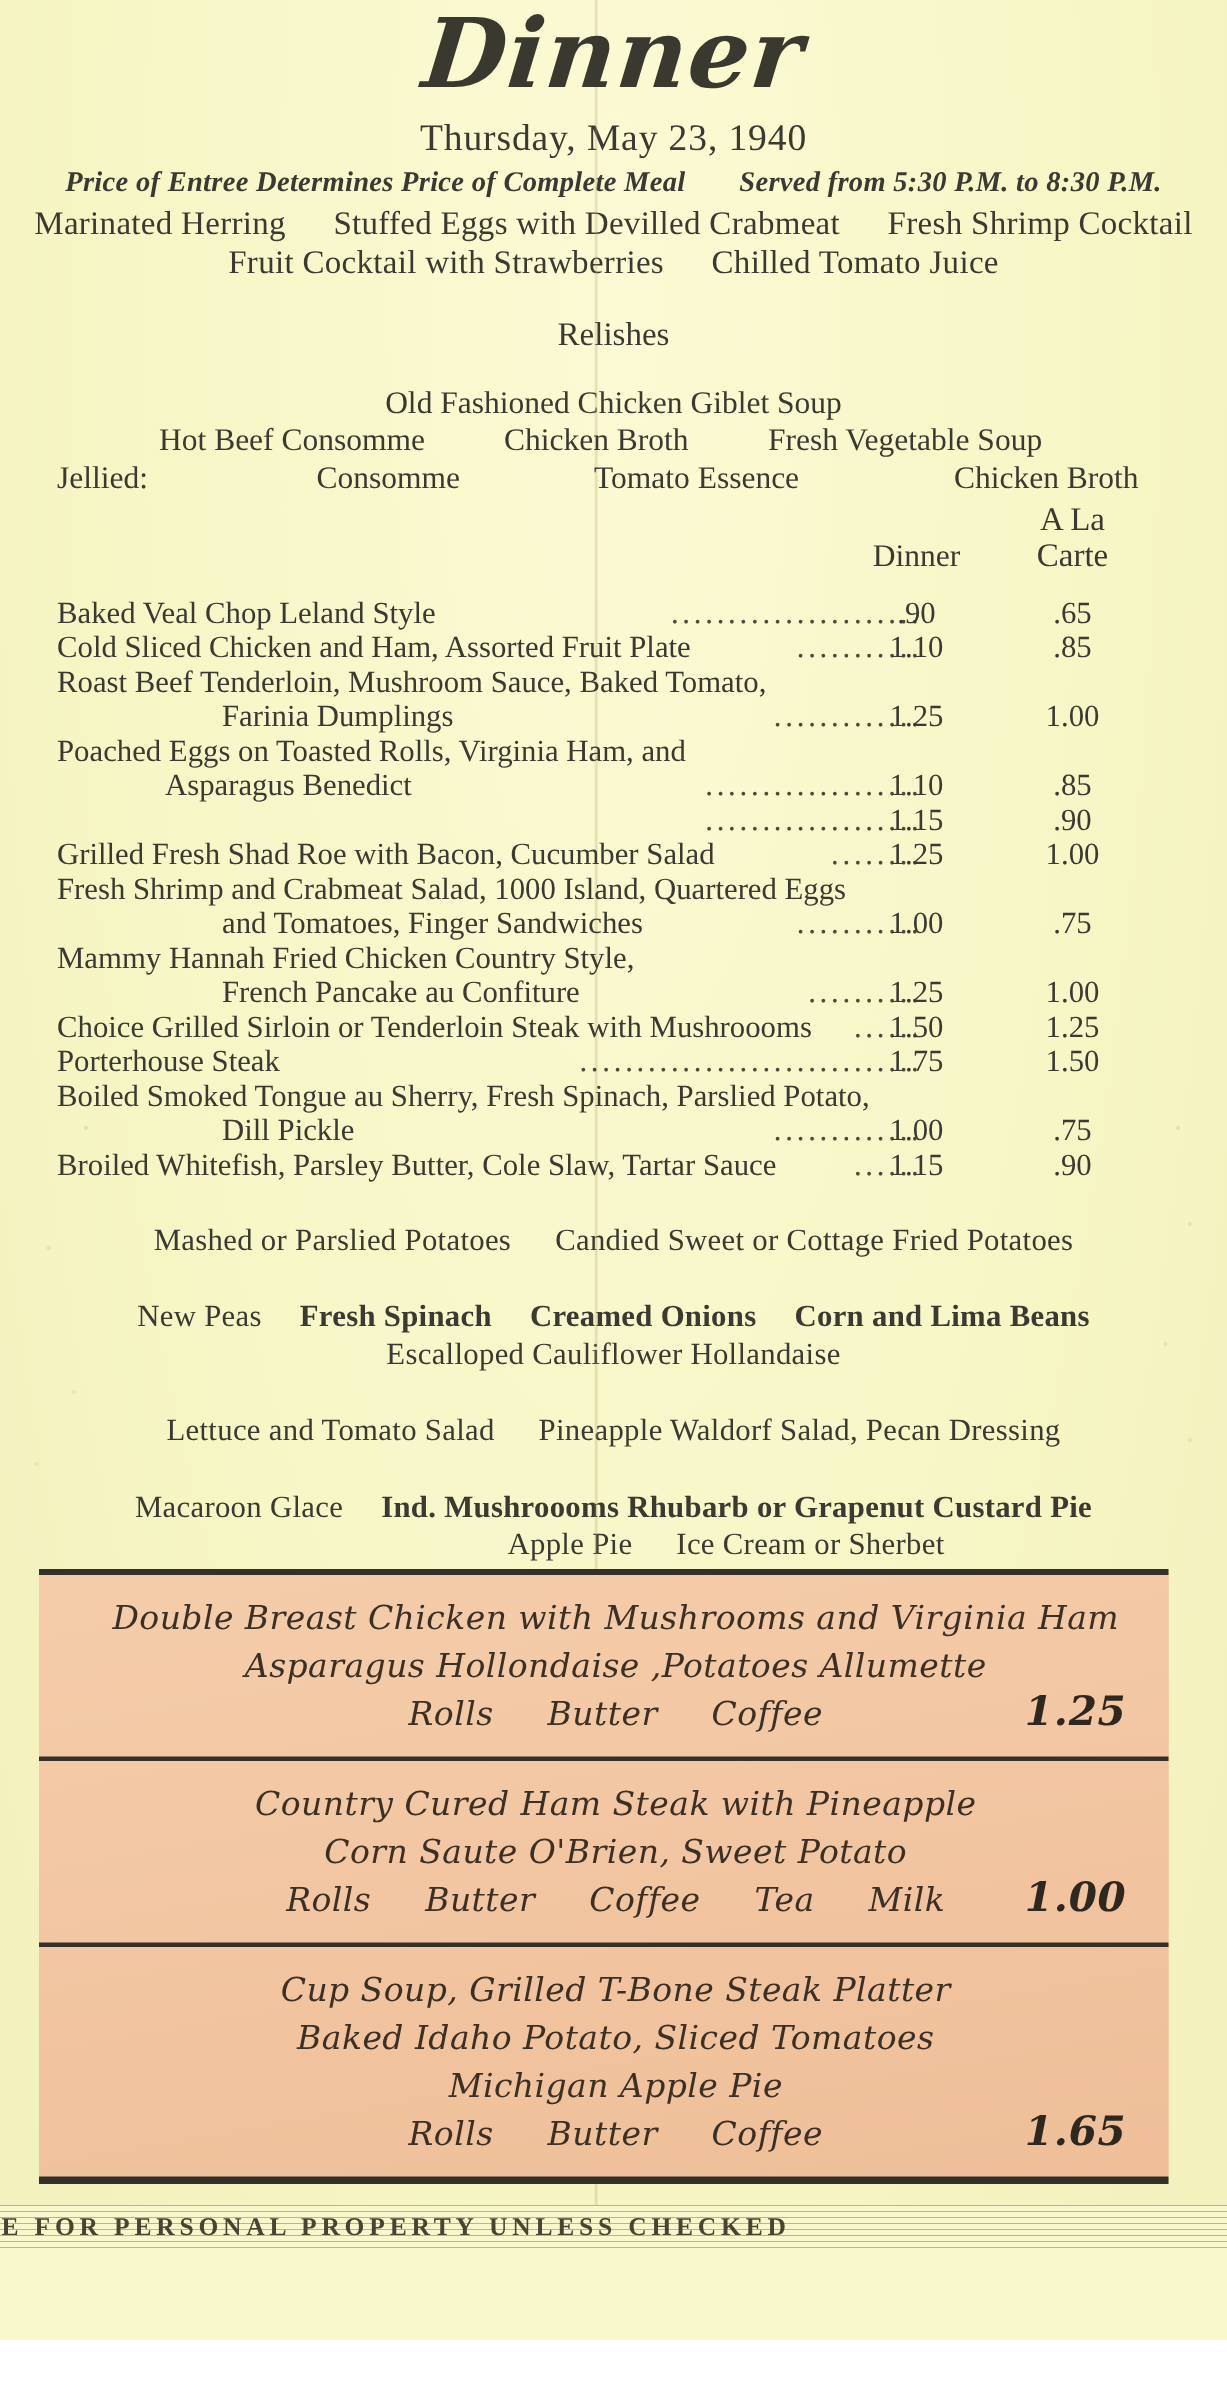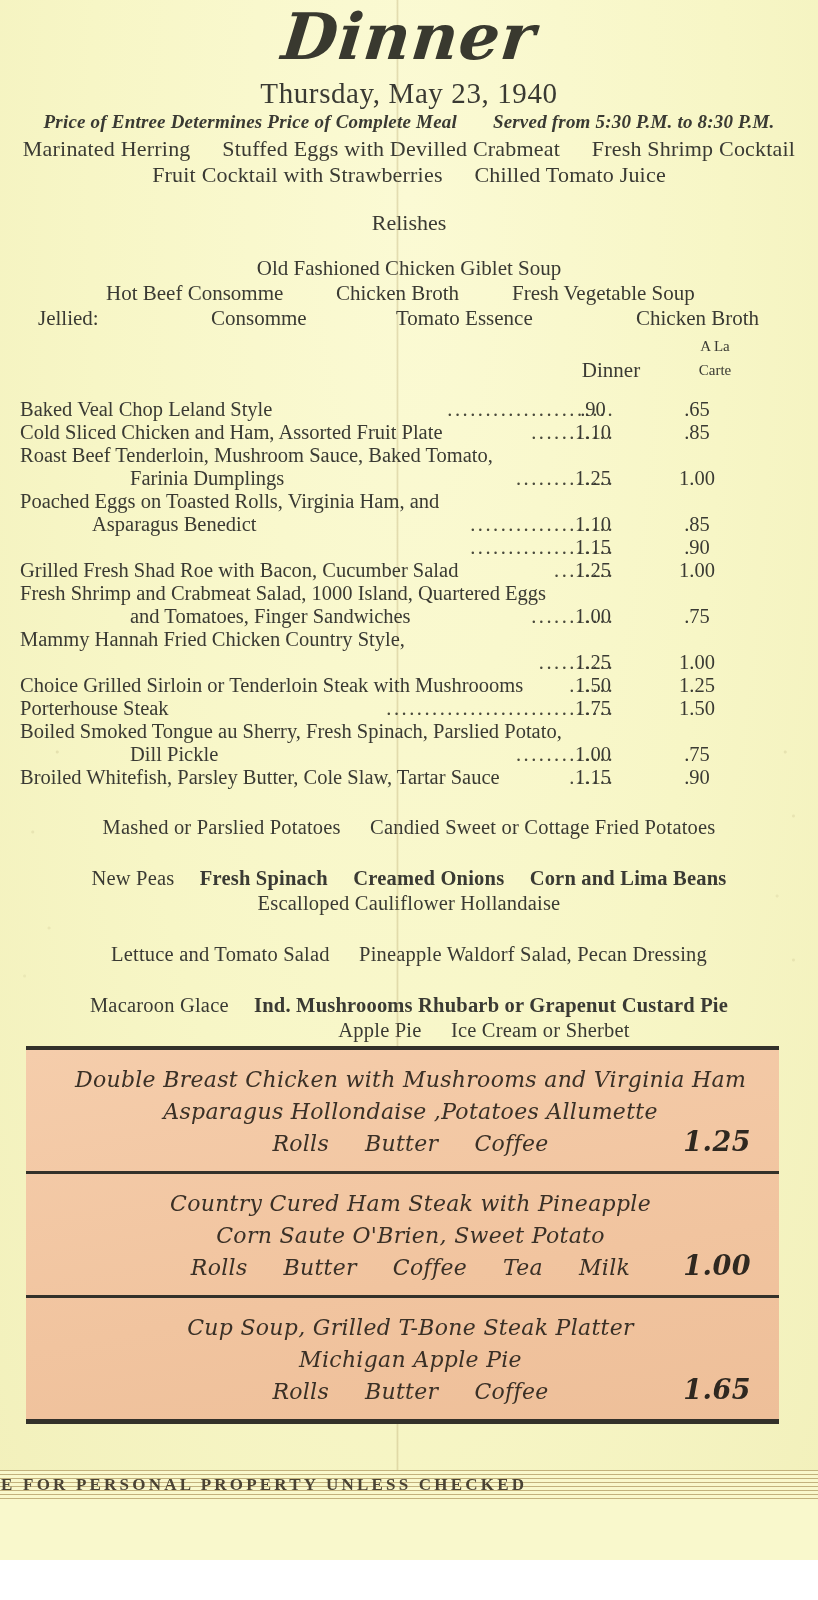--- a/index.html
+++ b/index.html
@@ -56,21 +56,21 @@
     font-weight: 700;
     font-size: 64px;
     line-height: 66px;
     letter-spacing: 1px;
     color: #39392f;
     transform: skewX(-6deg);
     text-align: center;
     margin: 0;
   }
   #menu-date {
-    font-size: 29px;
+    font-size: 25px;
     line-height: 30px;
     margin-top: 8px;
     letter-spacing: .6px;
   }
   #policy-line {
     font-style: italic;
     font-weight: 700;
     font-size: 19px;
     line-height: 22px;
     margin-top: 3px;
@@ -96,29 +96,29 @@
   #soups { margin-top: 20px; }
   .soup-line { font-size: 21px; line-height: 25px; }
   #soup-row-2 { position: relative; height: 25px; }
   #soup-row-3 { position: relative; height: 26px; }
   .abs { position: absolute; white-space: nowrap; text-align: right; }
 
   
   #price-heads { position: relative; height: 52px; margin-top: 2px; }
   #head-ala {
     position: absolute; left: 660px; top: 0; width: 110px;
-    text-align: center; font-size: 15px; line-height: 24px;
+    text-align: center; font-size: 22px; line-height: 24px;
   }
   #head-dinner {
     position: absolute; left: 556px; top: 24px; width: 110px;
     text-align: center; font-size: 21px; line-height: 24px;
   }
 
   
-  #entrees { margin-top: 12px; padding-left: 20px; }
+  #entrees { margin-top: 12px; padding-left: 38px; }
   .entree { position: relative; height: 23px; font-size: 20.5px; line-height: 23px; }
   .entree .name { position: absolute; left: 0; top: 0; white-space: nowrap; }
   .entree .name.indent-1 { left: 110px; }
   .entree .name.indent-2 { left: 72px; }
   .entree .dots {
     position: absolute; top: 0; right: 203px; overflow: hidden;
     white-space: nowrap; letter-spacing: 2.5px; color: #4a4a3c;
   }
   .entree .p-dinner {
     position: absolute; left: 518px; top: 0; width: 110px;
@@ -355,20 +355,21 @@
       <div class="entree">
         <span class="name indent-1">and Tomatoes, Finger Sandwiches</span>
         <span class="dots">...........</span>
         <span class="p-dinner">1.00</span>
         <span class="p-ala">.75</span>
       </div>
       <div class="entree">
         <span class="name">Mammy Hannah Fried Chicken Country Style,</span>
       </div>
       <div class="entree">
+        <span class="name indent-1">French Pancake au Confiture</span>
         <span class="dots">..........</span>
         <span class="p-dinner">1.25</span>
         <span class="p-ala">1.00</span>
       </div>
       <div class="entree">
         <span class="name">Choice Grilled Sirloin or Tenderloin Steak with Mushroooms</span>
         <span class="dots">......</span>
         <span class="p-dinner">1.50</span>
         <span class="p-ala">1.25</span>
       </div>
@@ -454,20 +455,21 @@
         <div class="sp-line">Asparagus Hollondaise ,Potatoes Allumette</div>
         <div class="sp-line sp-final"><span class="sp-word">Rolls</span><span class="sp-word">Butter</span><span class="sp-word">Coffee</span><span class="sp-price">1.25</span></div>
       </div>
       <div class="special">
         <div class="sp-line">Country Cured Ham Steak with Pineapple</div>
         <div class="sp-line">Corn Saute O'Brien, Sweet Potato</div>
         <div class="sp-line sp-final"><span class="sp-word">Rolls</span><span class="sp-word">Butter</span><span class="sp-word">Coffee</span><span class="sp-word">Tea</span><span class="sp-word">Milk</span><span class="sp-price">1.00</span></div>
       </div>
       <div class="special">
         <div class="sp-line">Cup Soup, Grilled T-Bone Steak Platter</div>
+        <div class="sp-line">Baked Idaho Potato, Sliced Tomatoes</div>
         <div class="sp-line">Michigan Apple Pie</div>
         <div class="sp-line sp-final"><span class="sp-word">Rolls</span><span class="sp-word">Butter</span><span class="sp-word">Coffee</span><span class="sp-price">1.65</span></div>
       </div>
     </div>
 
   <div id="disclaimer-bottomband"></div>
   <div id="disclaimer">
     <div id="disclaimer-rules"></div>
     <div id="disclaimer-text">BLE FOR PERSONAL PROPERTY UNLESS CHECKED</div>
   </div>

